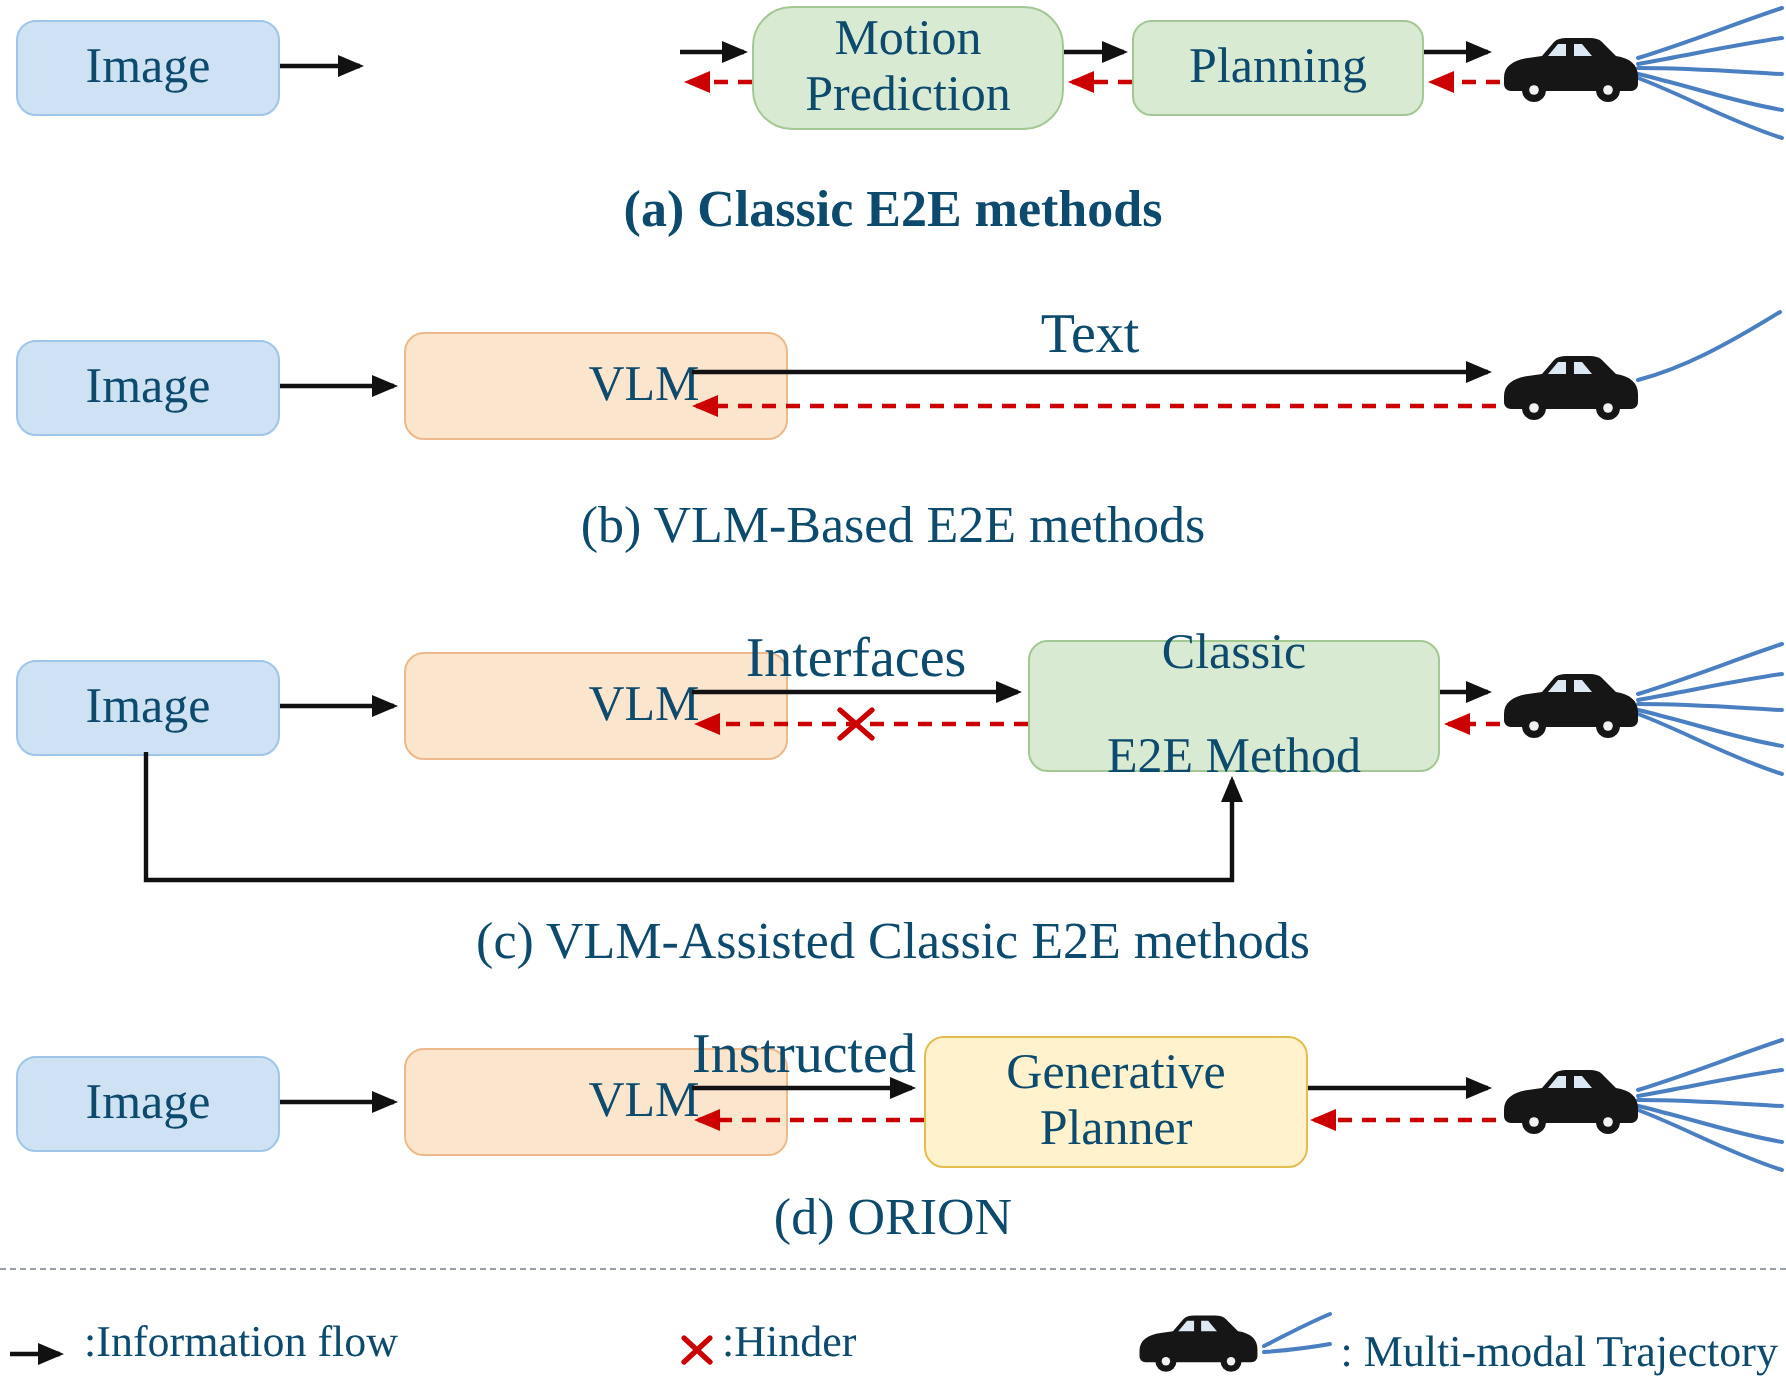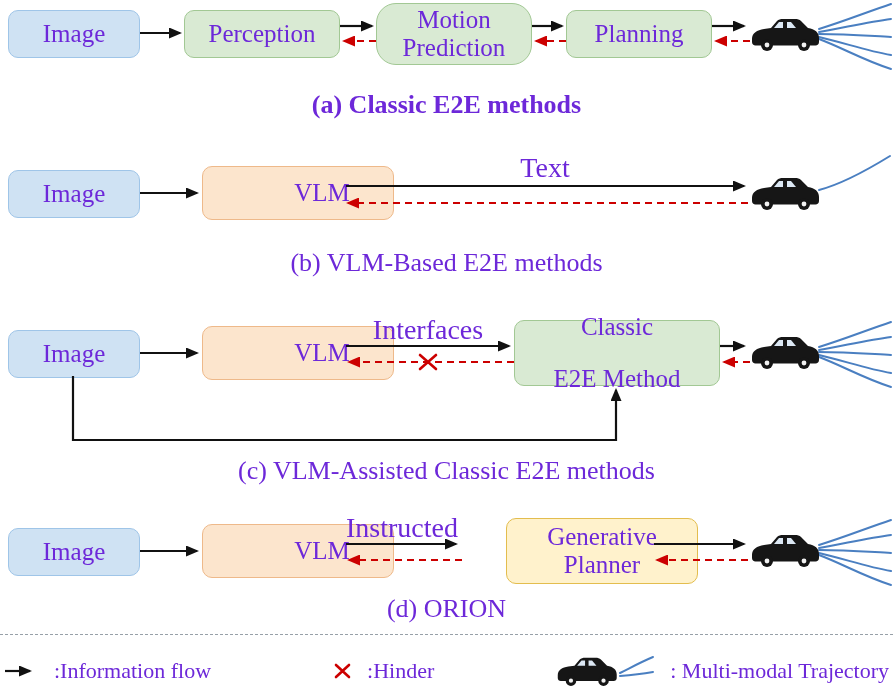--- a/index.html
+++ b/index.html
@@ -5,21 +5,21 @@
   :root{
     --image-box:#cfe2f3; --image-border:#9fc5e8;
     --green-box:#d9ead3; --green-border:#a2c894;
     --orange-box:#fce5cd; --orange-border:#eeb98a;
     --yellow-box:#fff2cc; --yellow-border:#e3bd4e;
     --backprop-red:#cc0000; --trajectory-blue:#4a7fc1;
     --ink:#111;
   }
   html,body{margin:0;padding:0;background:#fff;}
   #stage{position:relative;width:893px;height:698px;background:#fff;overflow:hidden;
-         font-family:"Liberation Serif","DejaVu Serif",serif;color:#6d28d9;}
+         font-family:"Liberation Serif","DejaVu Serif",serif;color:#0c4a6e;}
   .layer{position:absolute;left:0;top:0;z-index:2;pointer-events:none;}
   .box{position:absolute;z-index:1;display:flex;flex-direction:column;align-items:center;
        justify-content:center;border-radius:10px;border:1.6px solid #888;
        font-size:25px;line-height:1.12;text-align:center;}
   .blue{background:var(--image-box);border-color:var(--image-border);}
   .green{background:var(--green-box);border-color:var(--green-border);}
   .orange{background:var(--orange-box);border-color:var(--orange-border);padding-left:48px;}
   .yellow{background:var(--yellow-box);border-color:var(--yellow-border);}
   .caption{position:absolute;left:0;width:100%;text-align:center;font-size:26px;z-index:3;}
   .caption.bold{font-weight:normal;}
@@ -27,33 +27,30 @@
   .fl{stroke:var(--ink);stroke-width:2.2;fill:none;}
   .bp{stroke:var(--backprop-red);stroke-width:2.2;fill:none;stroke-dasharray:7 5;}
   .tj{stroke:var(--trajectory-blue);stroke-width:2;fill:none;stroke-linecap:round;}
   .hx{stroke:var(--backprop-red);stroke-width:2.6;fill:none;stroke-linecap:round;}
   .ahb{fill:var(--ink);}
   .ahr{fill:var(--backprop-red);}
   .separator{position:absolute;left:0;top:634px;width:100%;border-top:1.6px dashed #97a0a8;z-index:1;}
   .legend{position:absolute;left:0;top:646px;width:100%;height:50px;z-index:3;display:flex;
           align-items:center;justify-content:space-between;padding:0 4px;box-sizing:border-box;
           font-size:22px;}
-  .legend-item{display:flex;align-items:center;gap:14px;white-space:nowrap;}
+  .legend-item{display:flex;align-items:flex-end;gap:2px;white-space:nowrap;}
   .legend-item svg{display:block;}
 </style>
 </head>
 <body>
 
 <div id="stage">
 
   <div class="box blue" style="left:8px;top:10px;width:130px;height:46px;">
     <span>Image</span>
-  </div>
-  <div class="box green" style="left:184px;top:10px;width:154px;height:46px;">
-    <span>Perception</span>
   </div>
   <div class="box green" style="left:376px;top:3px;width:154px;height:60px;border-radius:20px;">
     <span>Motion</span>
     <span>Prediction</span>
   </div>
   <div class="box green" style="left:566px;top:10px;width:144px;height:46px;">
     <span>Planning</span>
   </div>
   <div class="caption" style="top:90px;font-weight:bold;">(a) Classic E2E methods</div>
 
@@ -79,21 +76,21 @@
   </div>
   <div class="caption" style="top:456px;">(c) VLM-Assisted Classic E2E methods</div>
 
   <div class="box blue" style="left:8px;top:528px;width:130px;height:46px;">
     <span>Image</span>
   </div>
   <div class="box orange" style="left:202px;top:524px;width:142px;height:52px;">
     <span>VLM</span>
   </div>
   <div class="arrow-label" style="left:402px;top:512px;">Instructed</div>
-  <div class="box yellow" style="left:462px;top:518px;width:190px;height:64px;margin-left:44px;">
+  <div class="box yellow" style="left:462px;top:518px;width:190px;height:64px;">
     <span>Generative</span>
     <span>Planner</span>
   </div>
   <div class="caption bold" style="top:594px;">(d) ORION</div>
 
   <div class="separator"></div>
 
   <svg class="layer" width="893" height="698" viewBox="0 0 893 698">
     <defs>
       <marker id="ab" markerUnits="userSpaceOnUse" markerWidth="13" markerHeight="11" viewBox="0 0 13 11" refX="11" refY="5.5" orient="auto">

